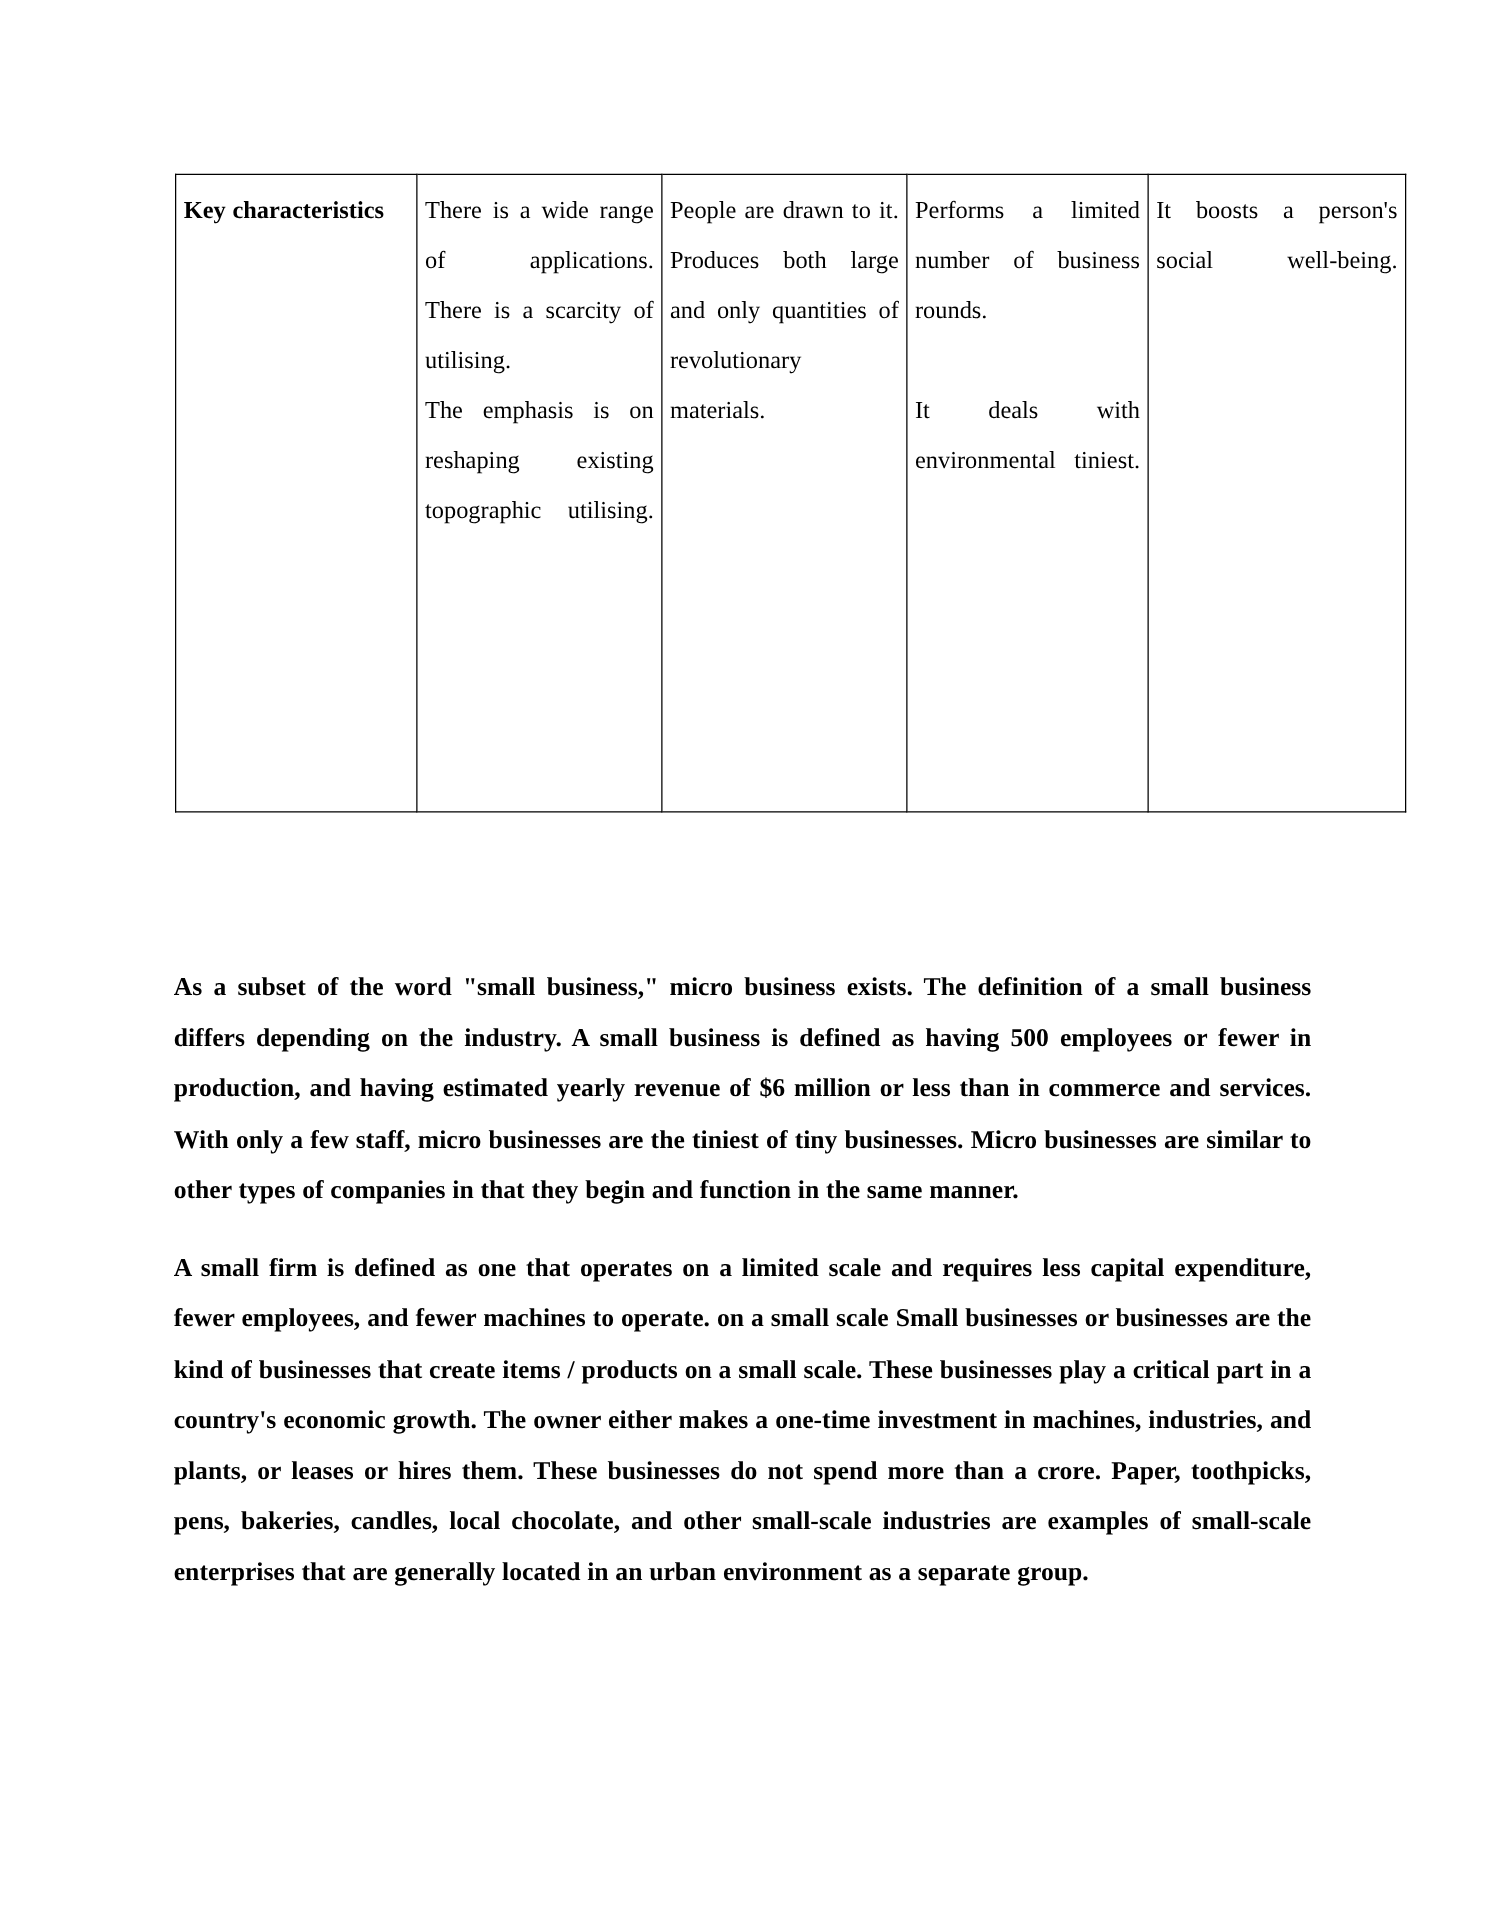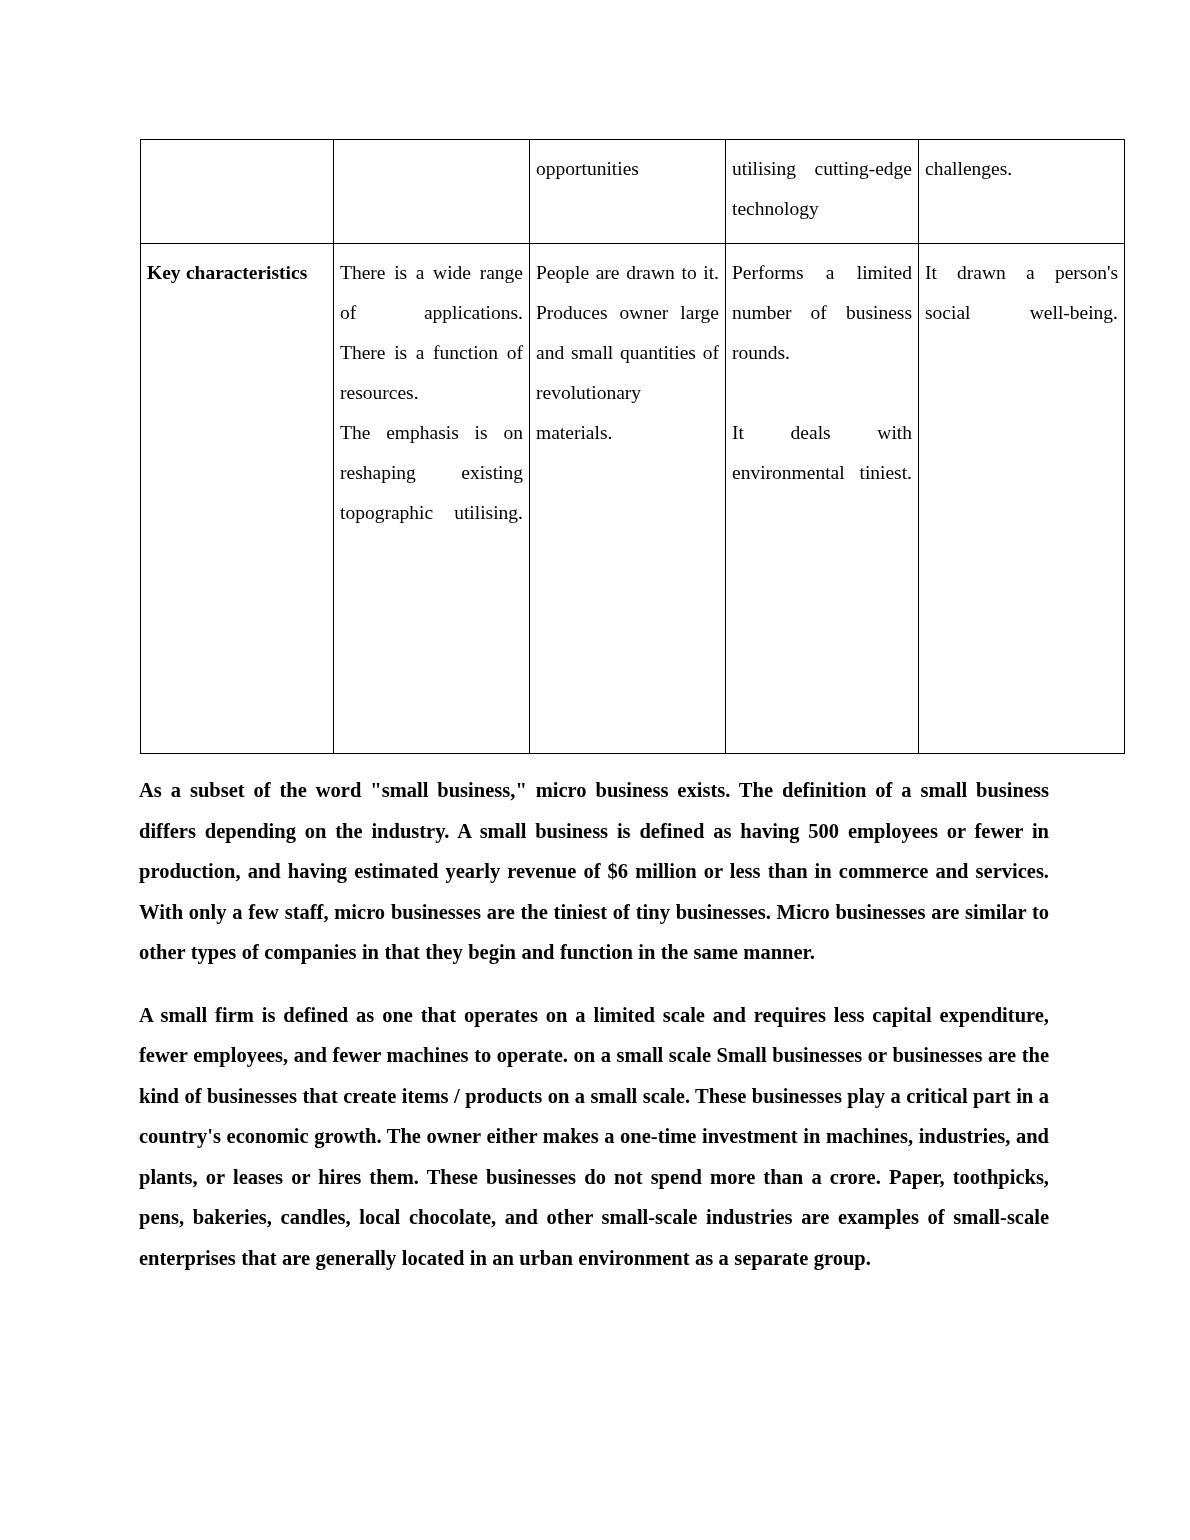--- a/index.html
+++ b/index.html
@@ -91,58 +91,41 @@
   }
   #para-block { top: 770px; }
 </style>
 </head>
 <body>
 
 <div class="page">
 
   <table class="doc-table">
     <tbody>
-      <tr class="row-top">
-        <td class="col-1">
-          <p></p>
-        </td>
-        <td class="col-2">
-          <p></p>
-        </td>
-        <td class="col-3">
-          <p>opportunities</p>
-        </td>
-        <td class="col-4">
-          <p class="j">utilising cutting-edge technology</p>
-        </td>
-        <td class="col-5">
-          <p>challenges.</p>
-        </td>
-      </tr>
 
       <tr class="row-key">
         <td class="col-1">
           <p class="label-bold">Key characteristics</p>
         </td>
         <td class="col-2">
           <p class="j">There is a wide range of applications.</p>
-          <p class="j">There is a function of resources.</p>
+          <p class="j">There is a scarcity of utilising.</p>
           <p class="j">The emphasis is on reshaping existing topographic utilising.</p>
         </td>
         <td class="col-3">
           <p class="j">People are drawn to it.</p>
-          <p class="j">Produces owner large and small quantities of revolutionary materials.</p>
+          <p class="j">Produces both large and only quantities of revolutionary materials.</p>
         </td>
         <td class="col-4">
           <p class="j">Performs a limited number of business rounds.</p>
           <p class="blank"></p>
           <p class="j">It deals with environmental tiniest.</p>
         </td>
         <td class="col-5">
-          <p class="j">It drawn a person's social well-being.</p>
+          <p class="j">It boosts a person's social well-being.</p>
         </td>
       </tr>
     </tbody>
   </table>
 
   <div class="body-text" id="para-block">
     <p>As a subset of the word "small business," micro business exists. The definition of a small business differs depending on the industry. A small business is defined as having 500 employees or fewer in production, and having estimated yearly revenue of $6 million or less than in commerce and services. With only a few staff, micro businesses are the tiniest of tiny businesses. Micro businesses are similar to other types of companies in that they begin and function in the same manner.</p>
     <p>A small firm is defined as one that operates on a limited scale and requires less capital expenditure, fewer employees, and fewer machines to operate. on a small scale Small businesses or businesses are the kind of businesses that create items / products on a small scale. These businesses play a critical part in a country's economic growth. The owner either makes a one-time investment in machines, industries, and plants, or leases or hires them. These businesses do not spend more than a crore. Paper, toothpicks, pens, bakeries, candles, local chocolate, and other small-scale industries are examples of small-scale enterprises that are generally located in an urban environment as a separate group.</p>
   </div>
 

